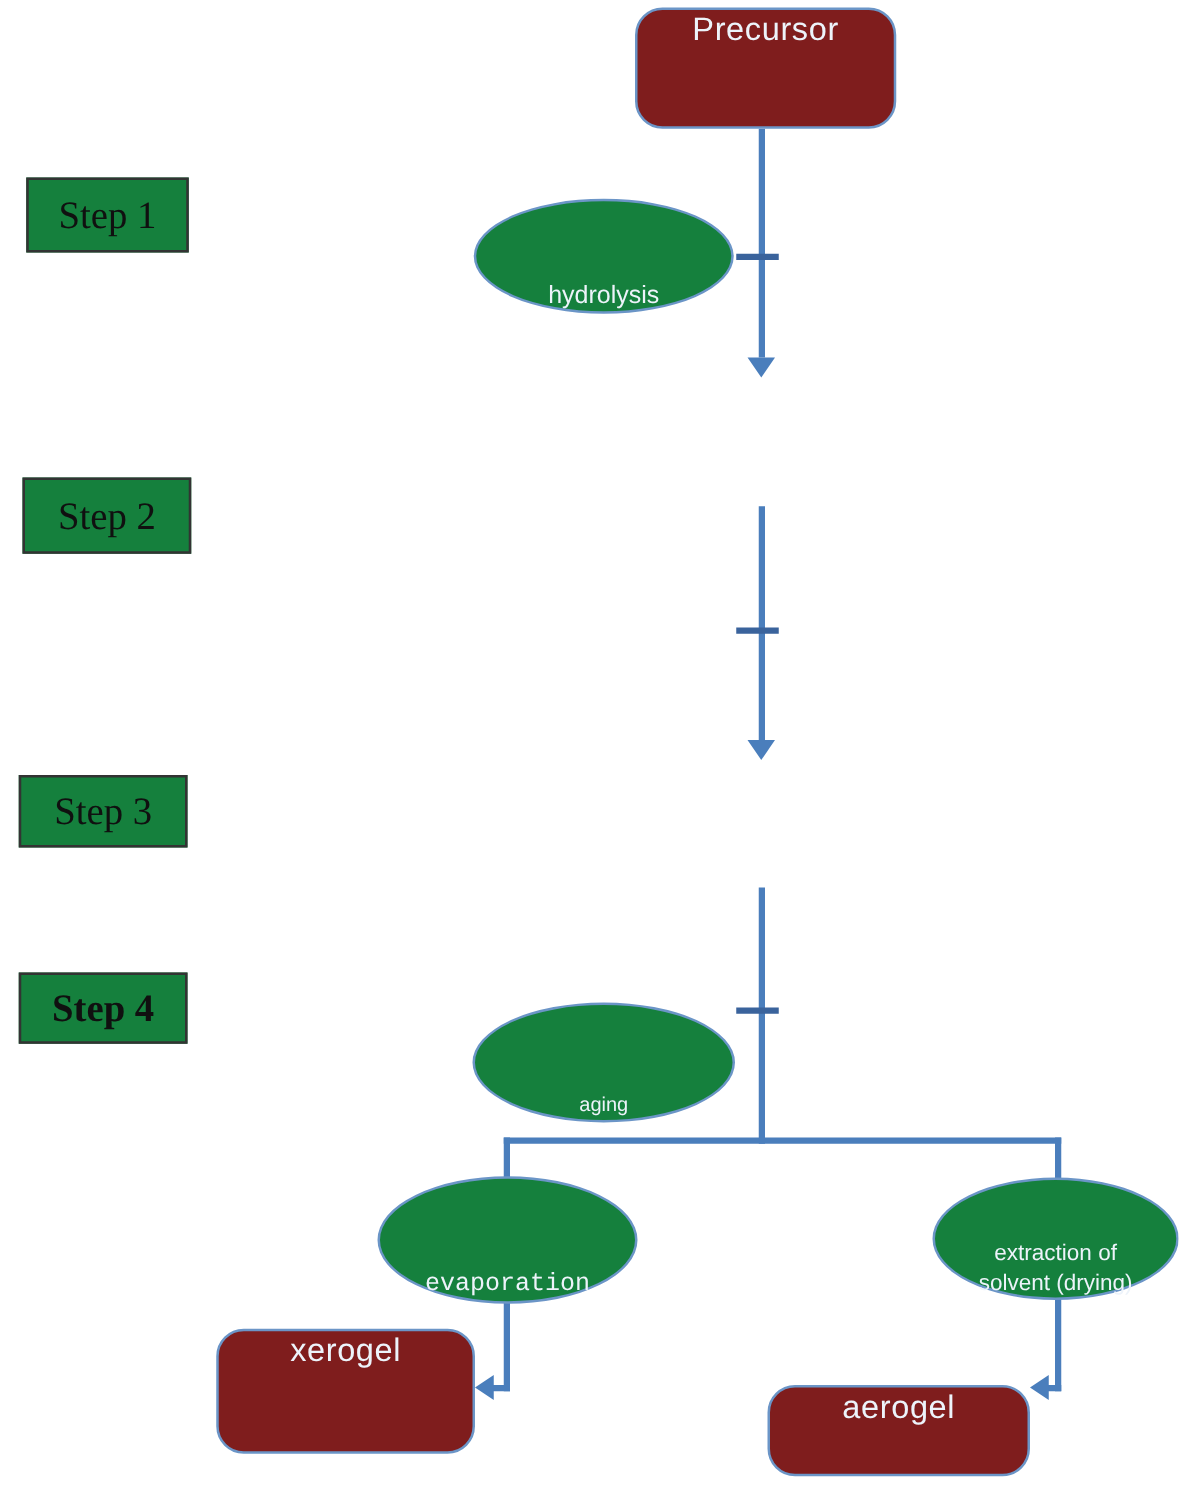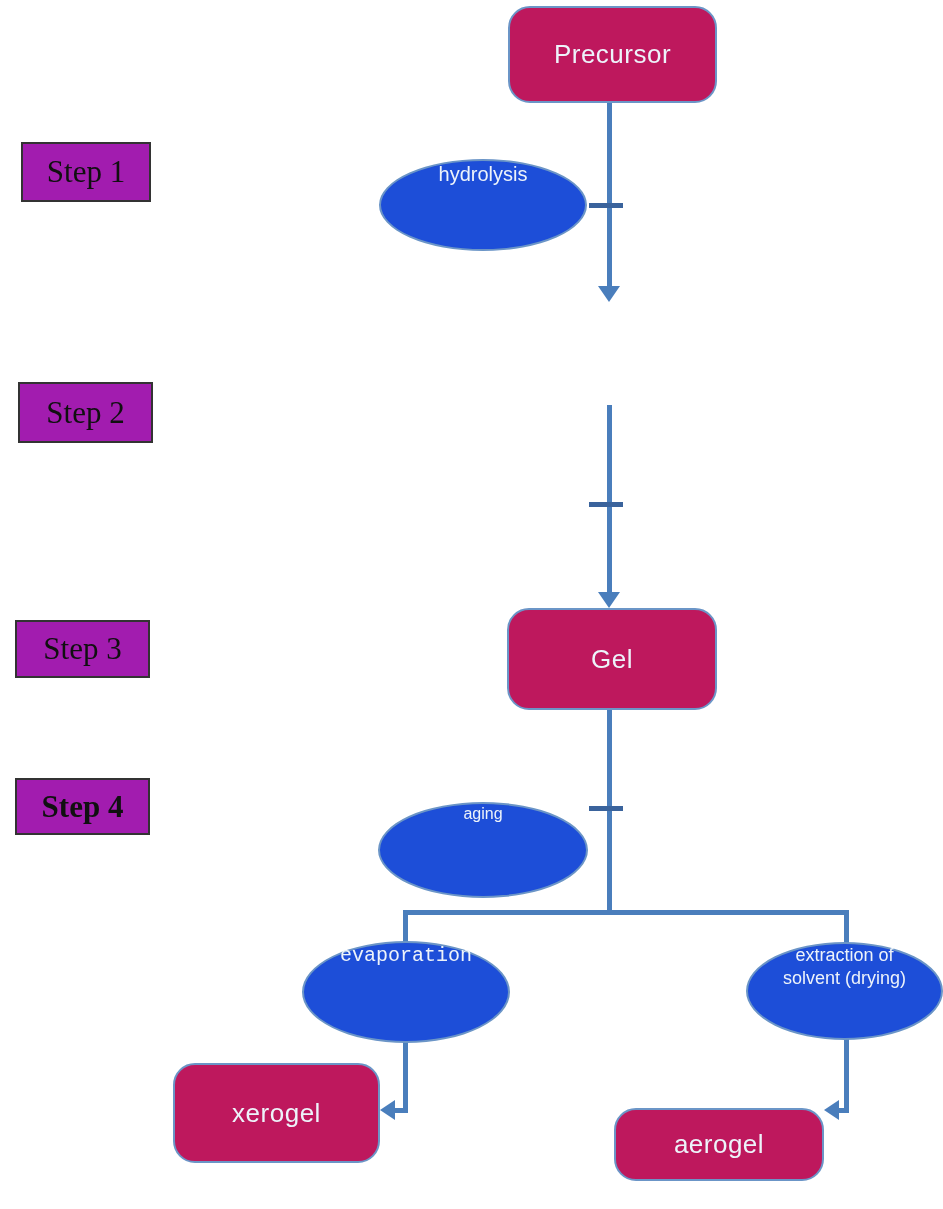--- a/index.html
+++ b/index.html
@@ -15,31 +15,31 @@
     border-left:11px solid transparent;border-right:11px solid transparent;
     border-top:16px solid #4a7ebc;
   }
   .arrowhead-left{
     position:absolute;width:0;height:0;z-index:1;
     border-top:10px solid transparent;border-bottom:10px solid transparent;
     border-right:15px solid #4a7ebc;
   }
   
   .node{
-    position:absolute;background:#be185d;border:2px solid #6b95c7;border-radius:22px;
-    display:flex;align-items:center;justify-content:center;z-index:2;
+    position:absolute;background:#7f1d1d;border:2px solid #6b95c7;border-radius:22px;
+    display:flex;justify-content:center;z-index:2;
     color:#edf3fa;font-size:26px;letter-spacing:.5px;box-sizing:border-box;
   }
   .process{
-    position:absolute;background:#1d4ed8;border:2px solid #6b95c7;border-radius:50%;
-    display:flex;flex-direction:column;align-items:center;justify-content:flex-start;z-index:2;
+    position:absolute;background:#15803d;border:2px solid #6b95c7;border-radius:50%;
+    display:flex;flex-direction:column;align-items:center;justify-content:flex-end;z-index:2;
     color:#edf3fa;font-size:20px;line-height:1.3;text-align:center;box-sizing:border-box;
   }
   .step{
-    position:absolute;background:#a21caf;border:2px solid #333333;
+    position:absolute;background:#15803d;border:2px solid #333333;
     display:flex;align-items:center;justify-content:center;z-index:2;
     color:#101010;font-family:"Liberation Serif",serif;font-size:31px;box-sizing:border-box;
   }
   
   #node-precursor{left:508px;top:6px;width:209px;height:97px;}
   #node-sol{left:508px;top:305px;width:209px;height:100px;}
   #node-gel{left:507px;top:608px;width:210px;height:102px;}
   #node-xerogel{left:173px;top:1063px;width:207px;height:100px;}
   #node-aerogel{left:614px;top:1108px;width:210px;height:73px;}
 
@@ -105,23 +105,20 @@
   <div class="step" id="step-3">
     <span>Step 3</span>
   </div>
   <div class="step" id="step-4">
     <span>Step 4</span>
   </div>
 
   <div class="node" id="node-precursor">
     <span>Precursor</span>
   </div>
-  <div class="node" id="node-gel">
-    <span>Gel</span>
-  </div>
   <div class="node" id="node-xerogel">
     <span>xerogel</span>
   </div>
   <div class="node" id="node-aerogel">
     <span>aerogel</span>
   </div>
 
   <div class="process" id="proc-hydrolysis">
     <span>hydrolysis</span>
   </div>

